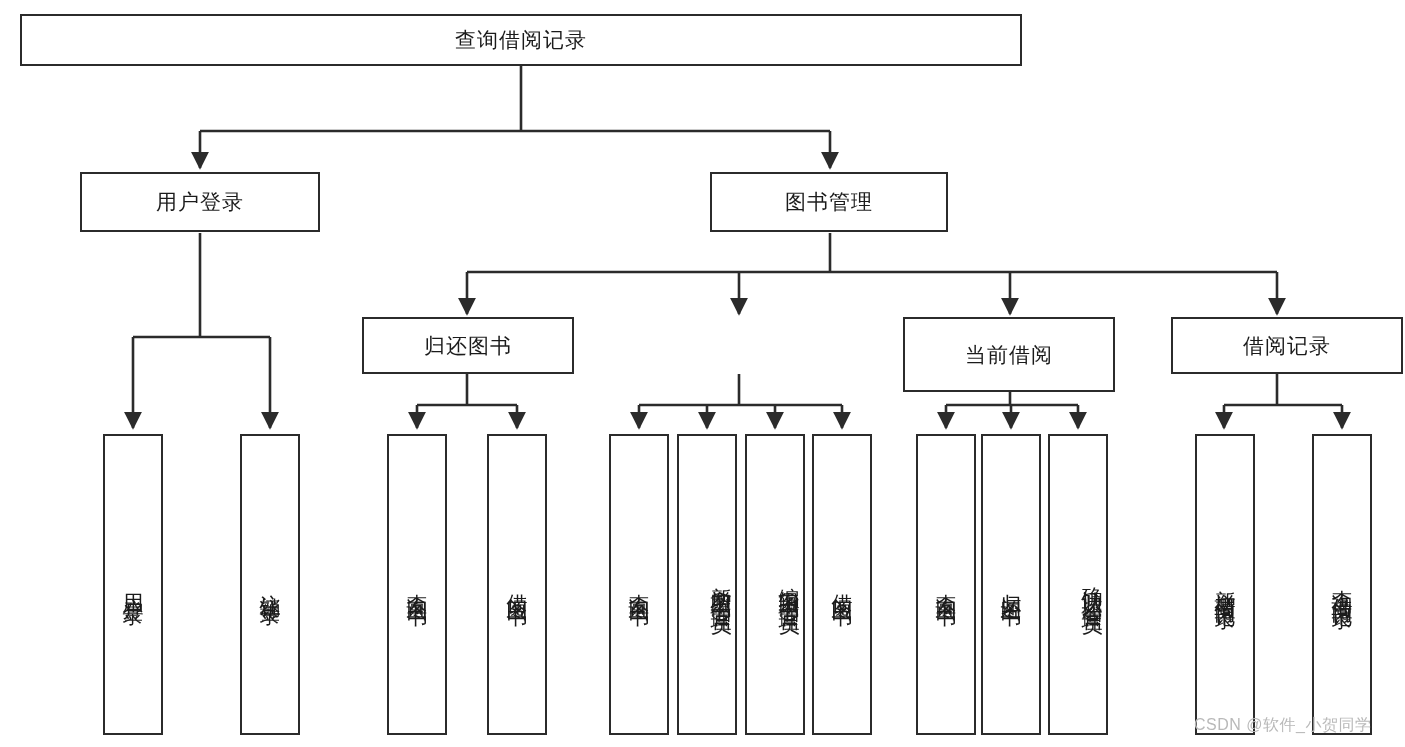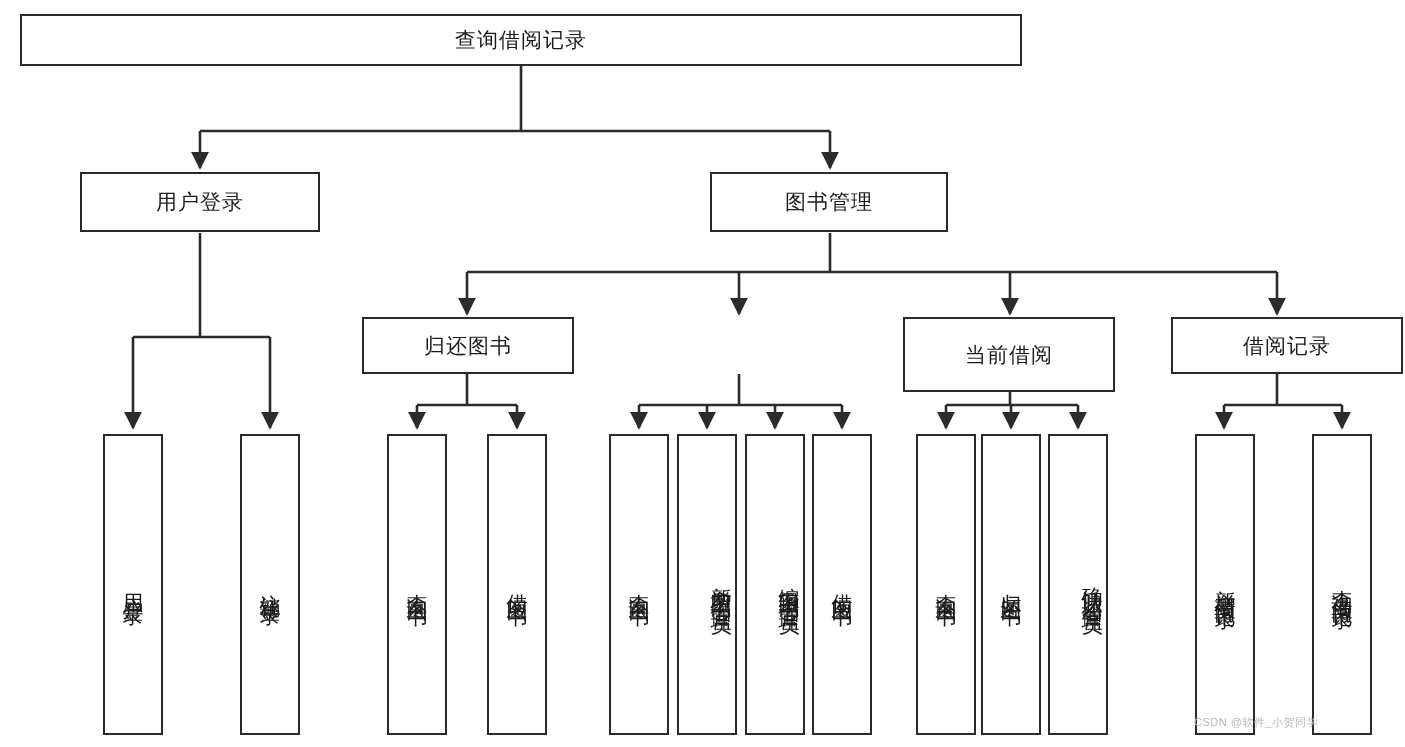--- a/index.html
+++ b/index.html
@@ -50,21 +50,21 @@
   }
   .node.vert.mid {
     align-items: center;
     padding-top: 0;
   }
   .node .label {
     display: block;
   }
   .watermark {
     position: absolute;
-    font-size: 11px;
+    font-size: 16px;
     color: #b9b9b9;
     letter-spacing: 0.5px;
     white-space: nowrap;
     user-select: none;
   }
 </style>
 </head>
 <body>
 
 <div id="canvas">

